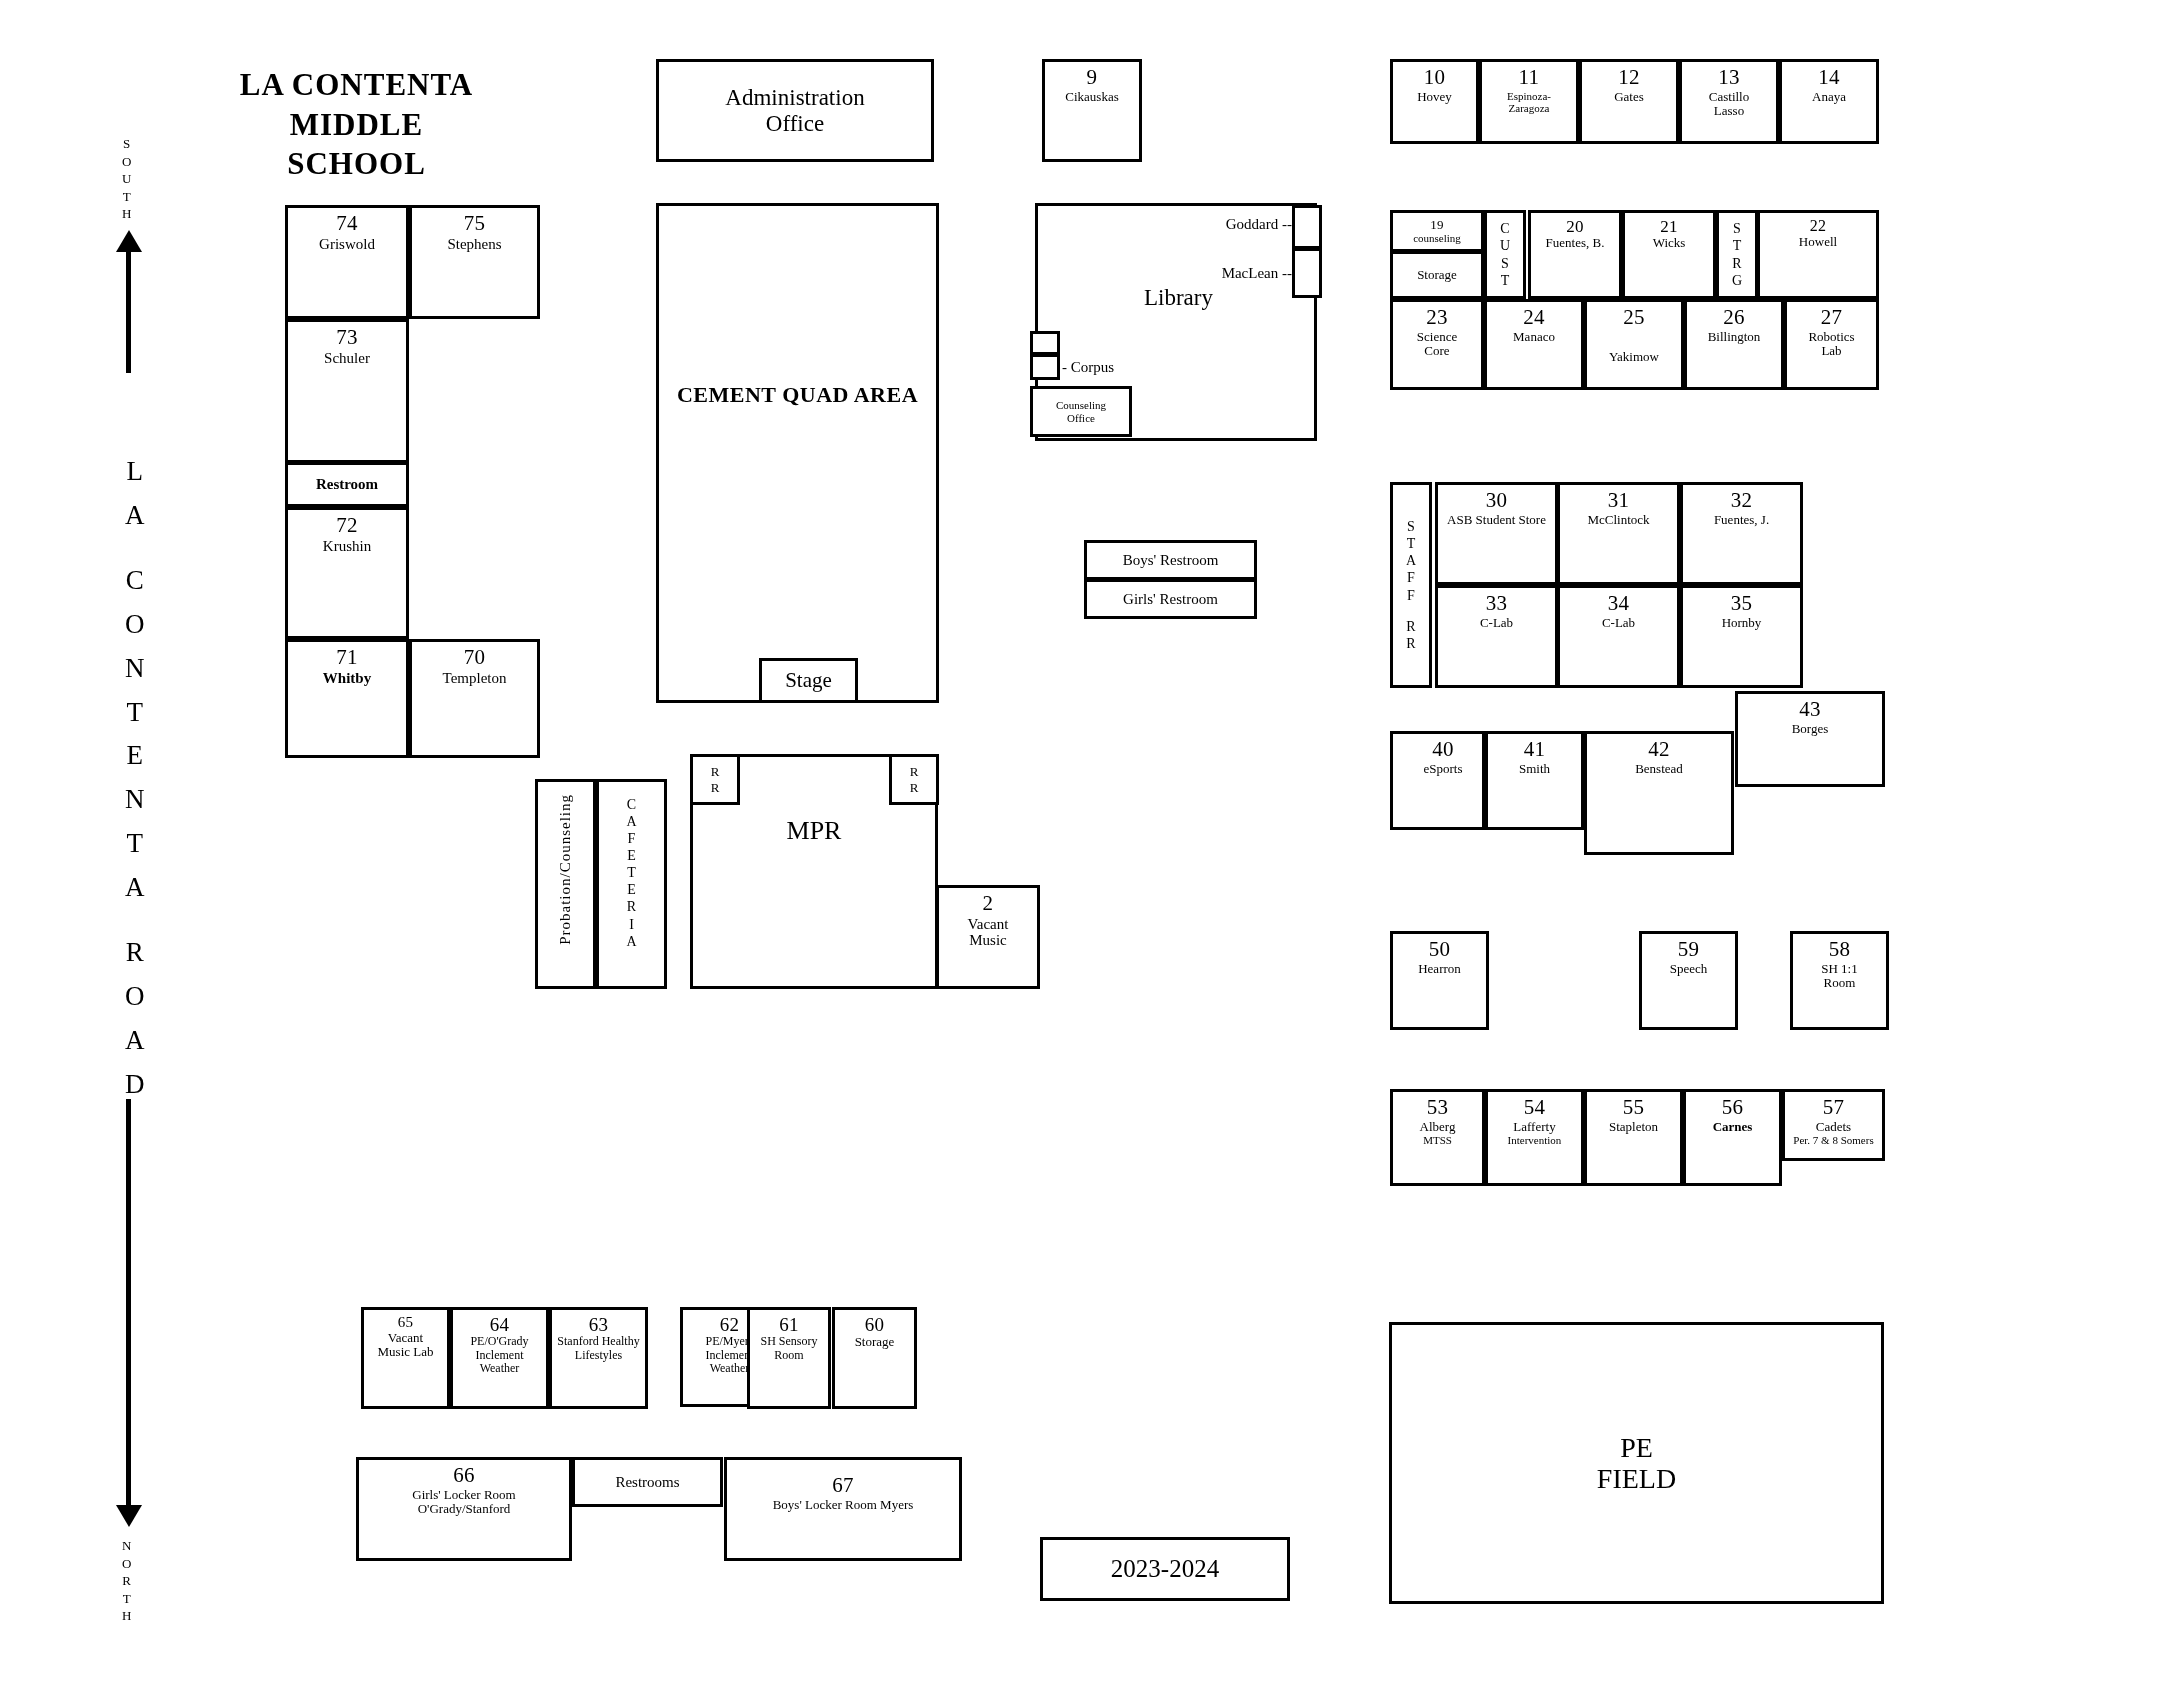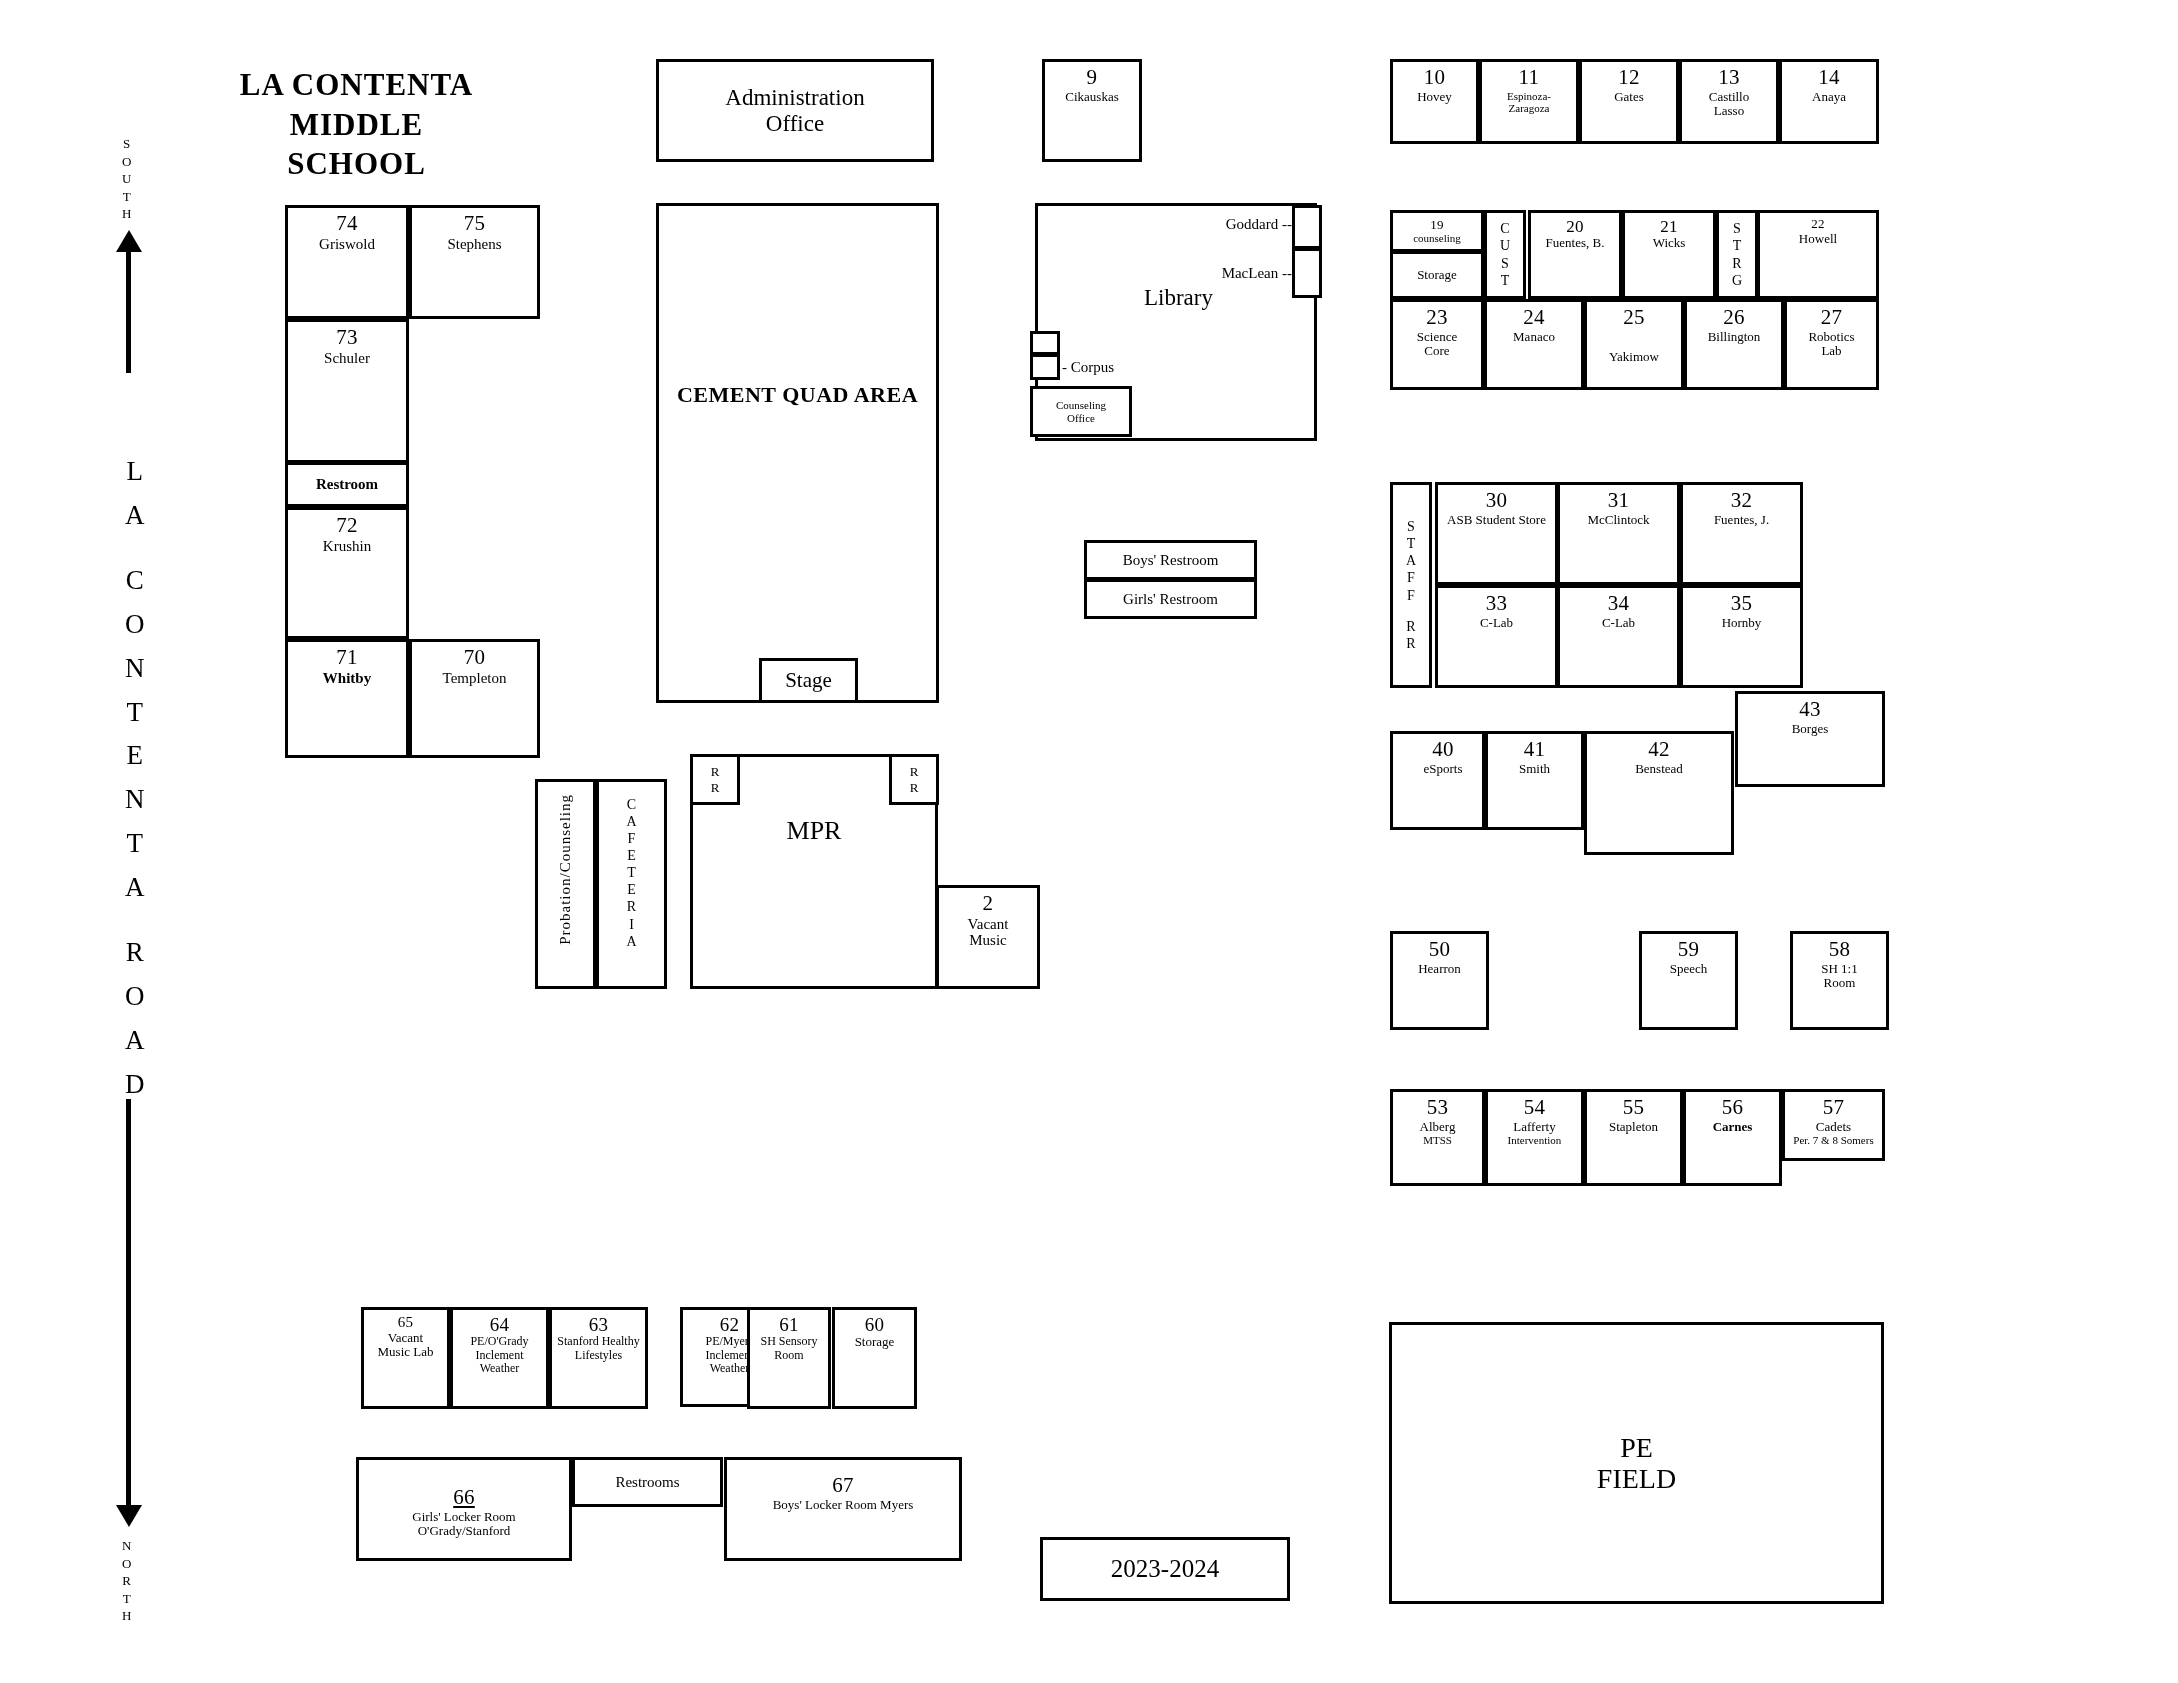--- a/index.html
+++ b/index.html
@@ -288,21 +288,21 @@
   </div>
   <div class="box center-v" style="left:1716px; top:210px; width:42px; height:89px;">
     <div class="stack-letters">
       <span>S</span>
         <span>T</span>
         <span>R</span>
         <span>G</span>
     </div>
   </div>
   <div class="box" style="left:1757px; top:210px; width:122px; height:89px;">
-    <div class="rn sm" style="font-size:13px;">22</div>
+    <div class="rn sm" style="font-size:16px;">22</div>
     <div class="rl s">Howell</div>
   </div>
 
   <div class="box" style="left:1390px; top:299px; width:94px; height:91px;">
     <div class="rn">23</div>
     <div class="rl s" style="width:65px;">Science Core</div>
   </div>
   <div class="box" style="left:1484px; top:299px; width:100px; height:91px;">
     <div class="rn">24</div>
     <div class="rl s">Manaco</div>
@@ -480,21 +480,21 @@
   <div class="box" style="left:747px; top:1307px; width:84px; height:102px;">
     <div class="rn" style="font-size:19px;">61</div>
     <div class="rl xs" style="width:61px; font-size:12px;">SH Sensory Room</div>
   </div>
   <div class="box" style="left:832px; top:1307px; width:85px; height:102px;">
     <div class="rn" style="font-size:19px;">60</div>
     <div class="rl s">Storage</div>
   </div>
 
   <div class="box" style="left:356px; top:1457px; width:216px; height:104px;">
-    <div class="rn" style="margin-top:22px;text-decoration:underline;">66</div>
+    <div class="rn" style="margin-top:0;">66</div>
     <div class="rl s" style="width:158px;">Girls' Locker Room O'Grady/Stanford</div>
   </div>
   <div class="box center-v" style="left:572px; top:1457px; width:151px; height:50px;">
     <div class="rl">Restrooms</div>
   </div>
   <div class="box" style="left:724px; top:1457px; width:238px; height:104px;">
     <div class="rn" style="margin-top:10px;">67</div>
     <div class="rl s" style="width:158px;">Boys' Locker Room Myers</div>
   </div>
 

